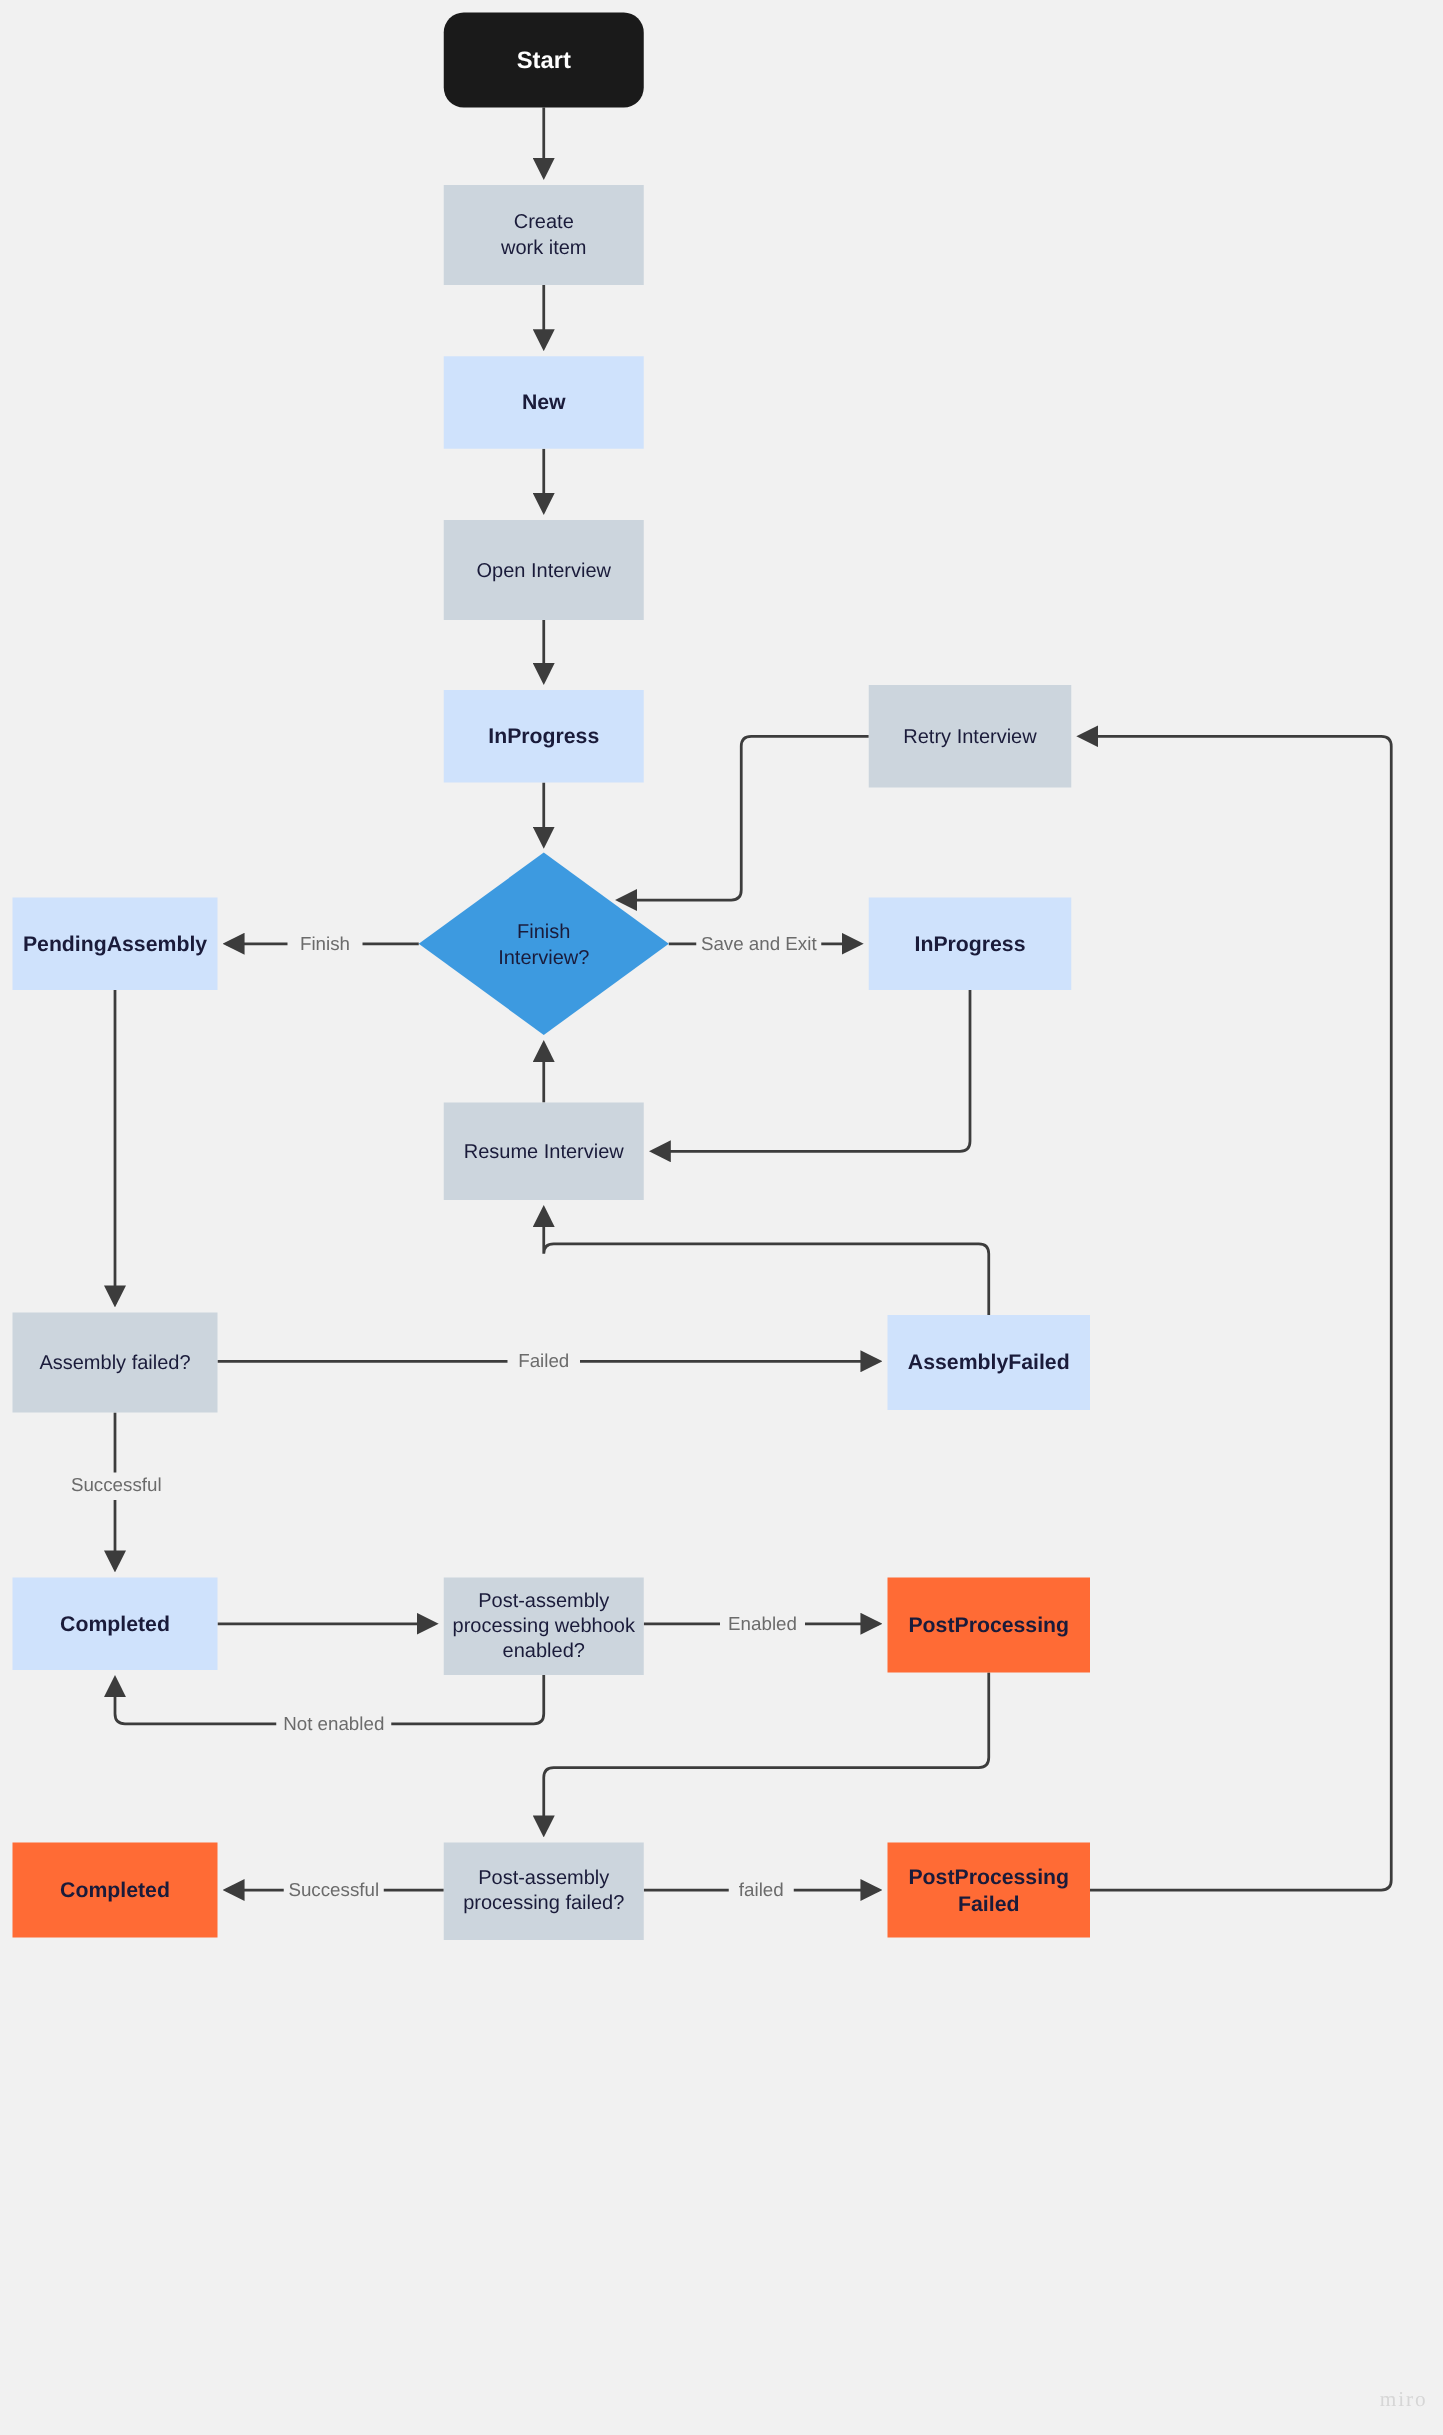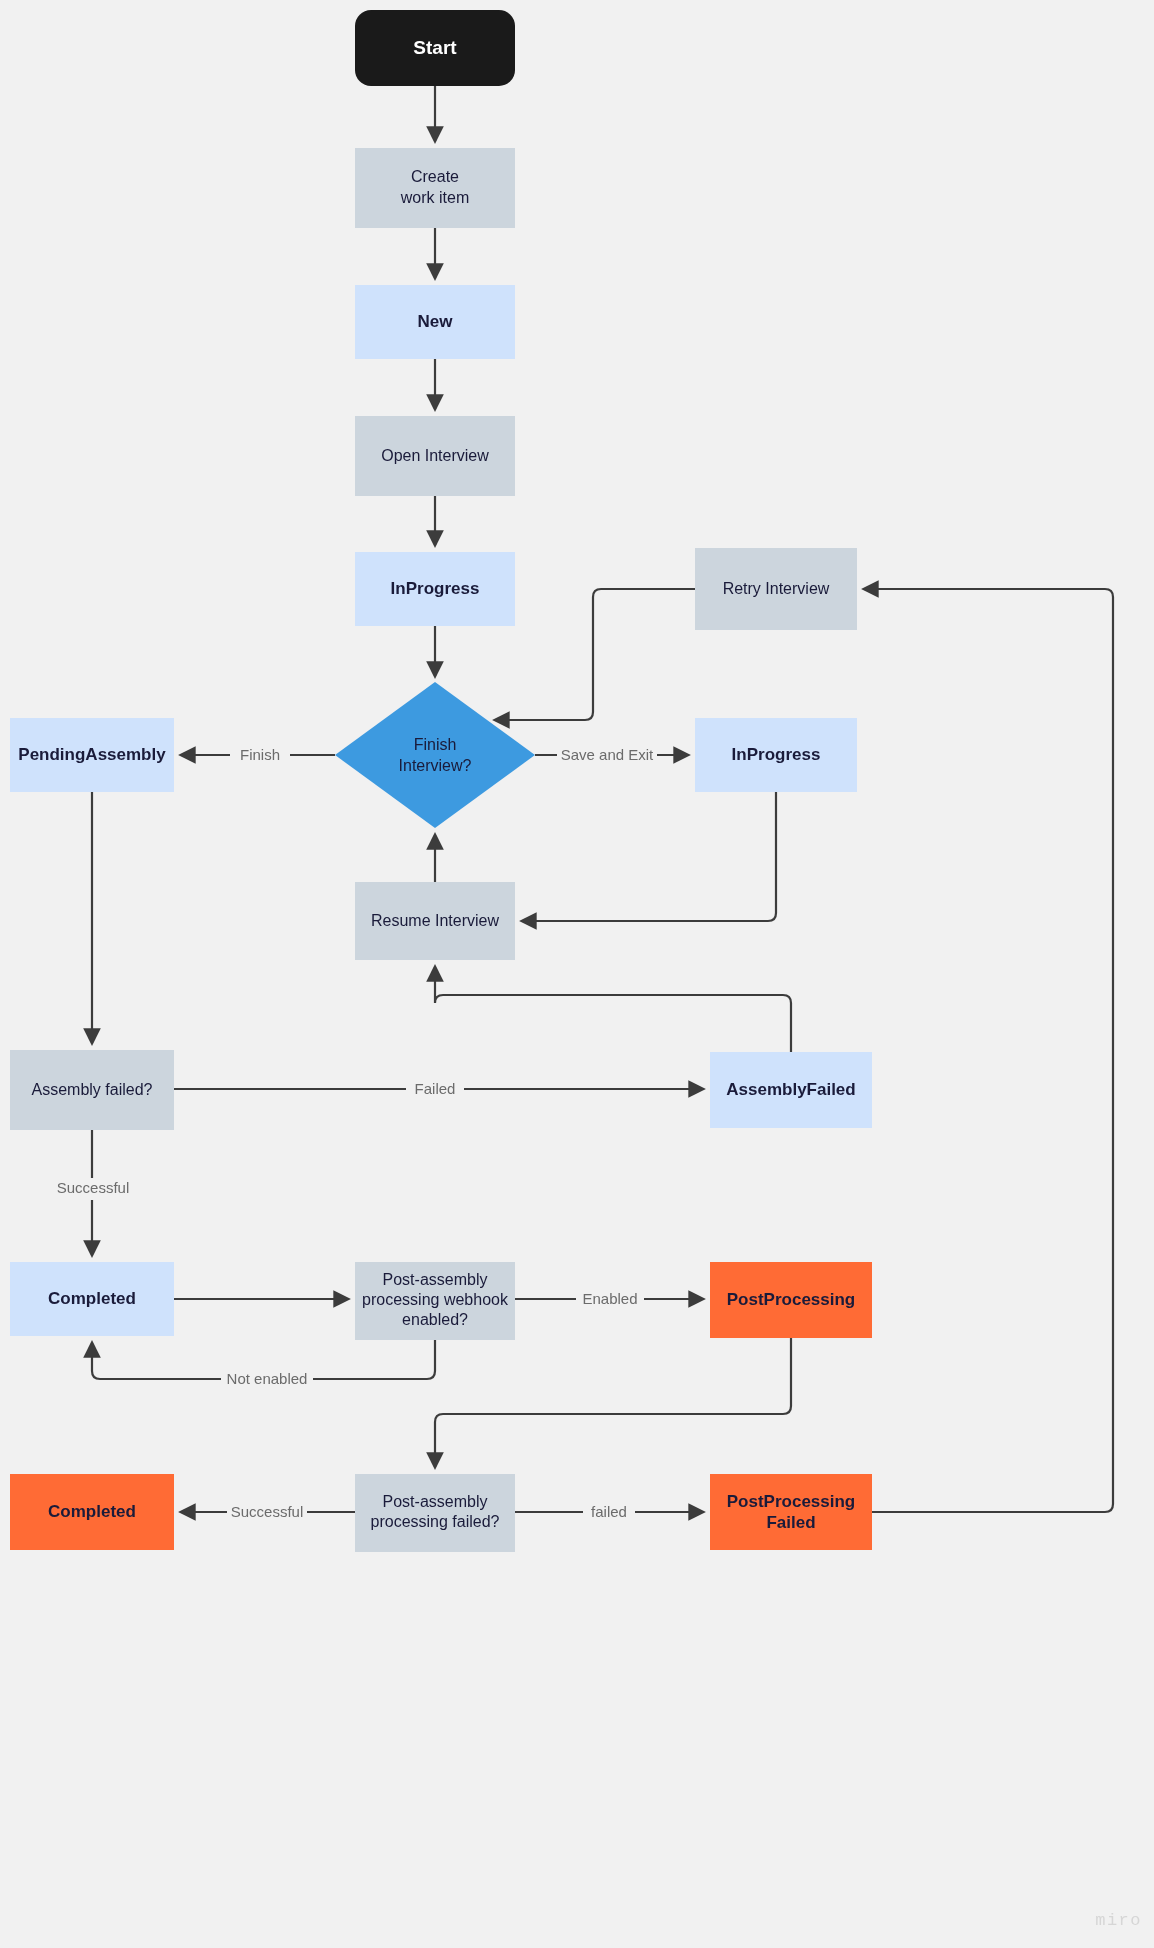--- a/index.html
+++ b/index.html
@@ -45,21 +45,21 @@
   .edge-label-bg { fill: #f1f1f1; }
   .edge-path {
     fill: none;
     stroke: #3c3c3c;
     stroke-width: 2.2;
   }
   .watermark {
     position: absolute;
     right: 12px;
     bottom: 18px;
-    font-family: Liberation Mono, monospace;
+    font-family: Liberation Serif, serif;
     font-size: 17px;
     letter-spacing: 1.5px;
     color: #d6d6d6;
     user-select: none;
   }
 </style>
 </head>
 <body>
 
 <div id="diagram-root">

